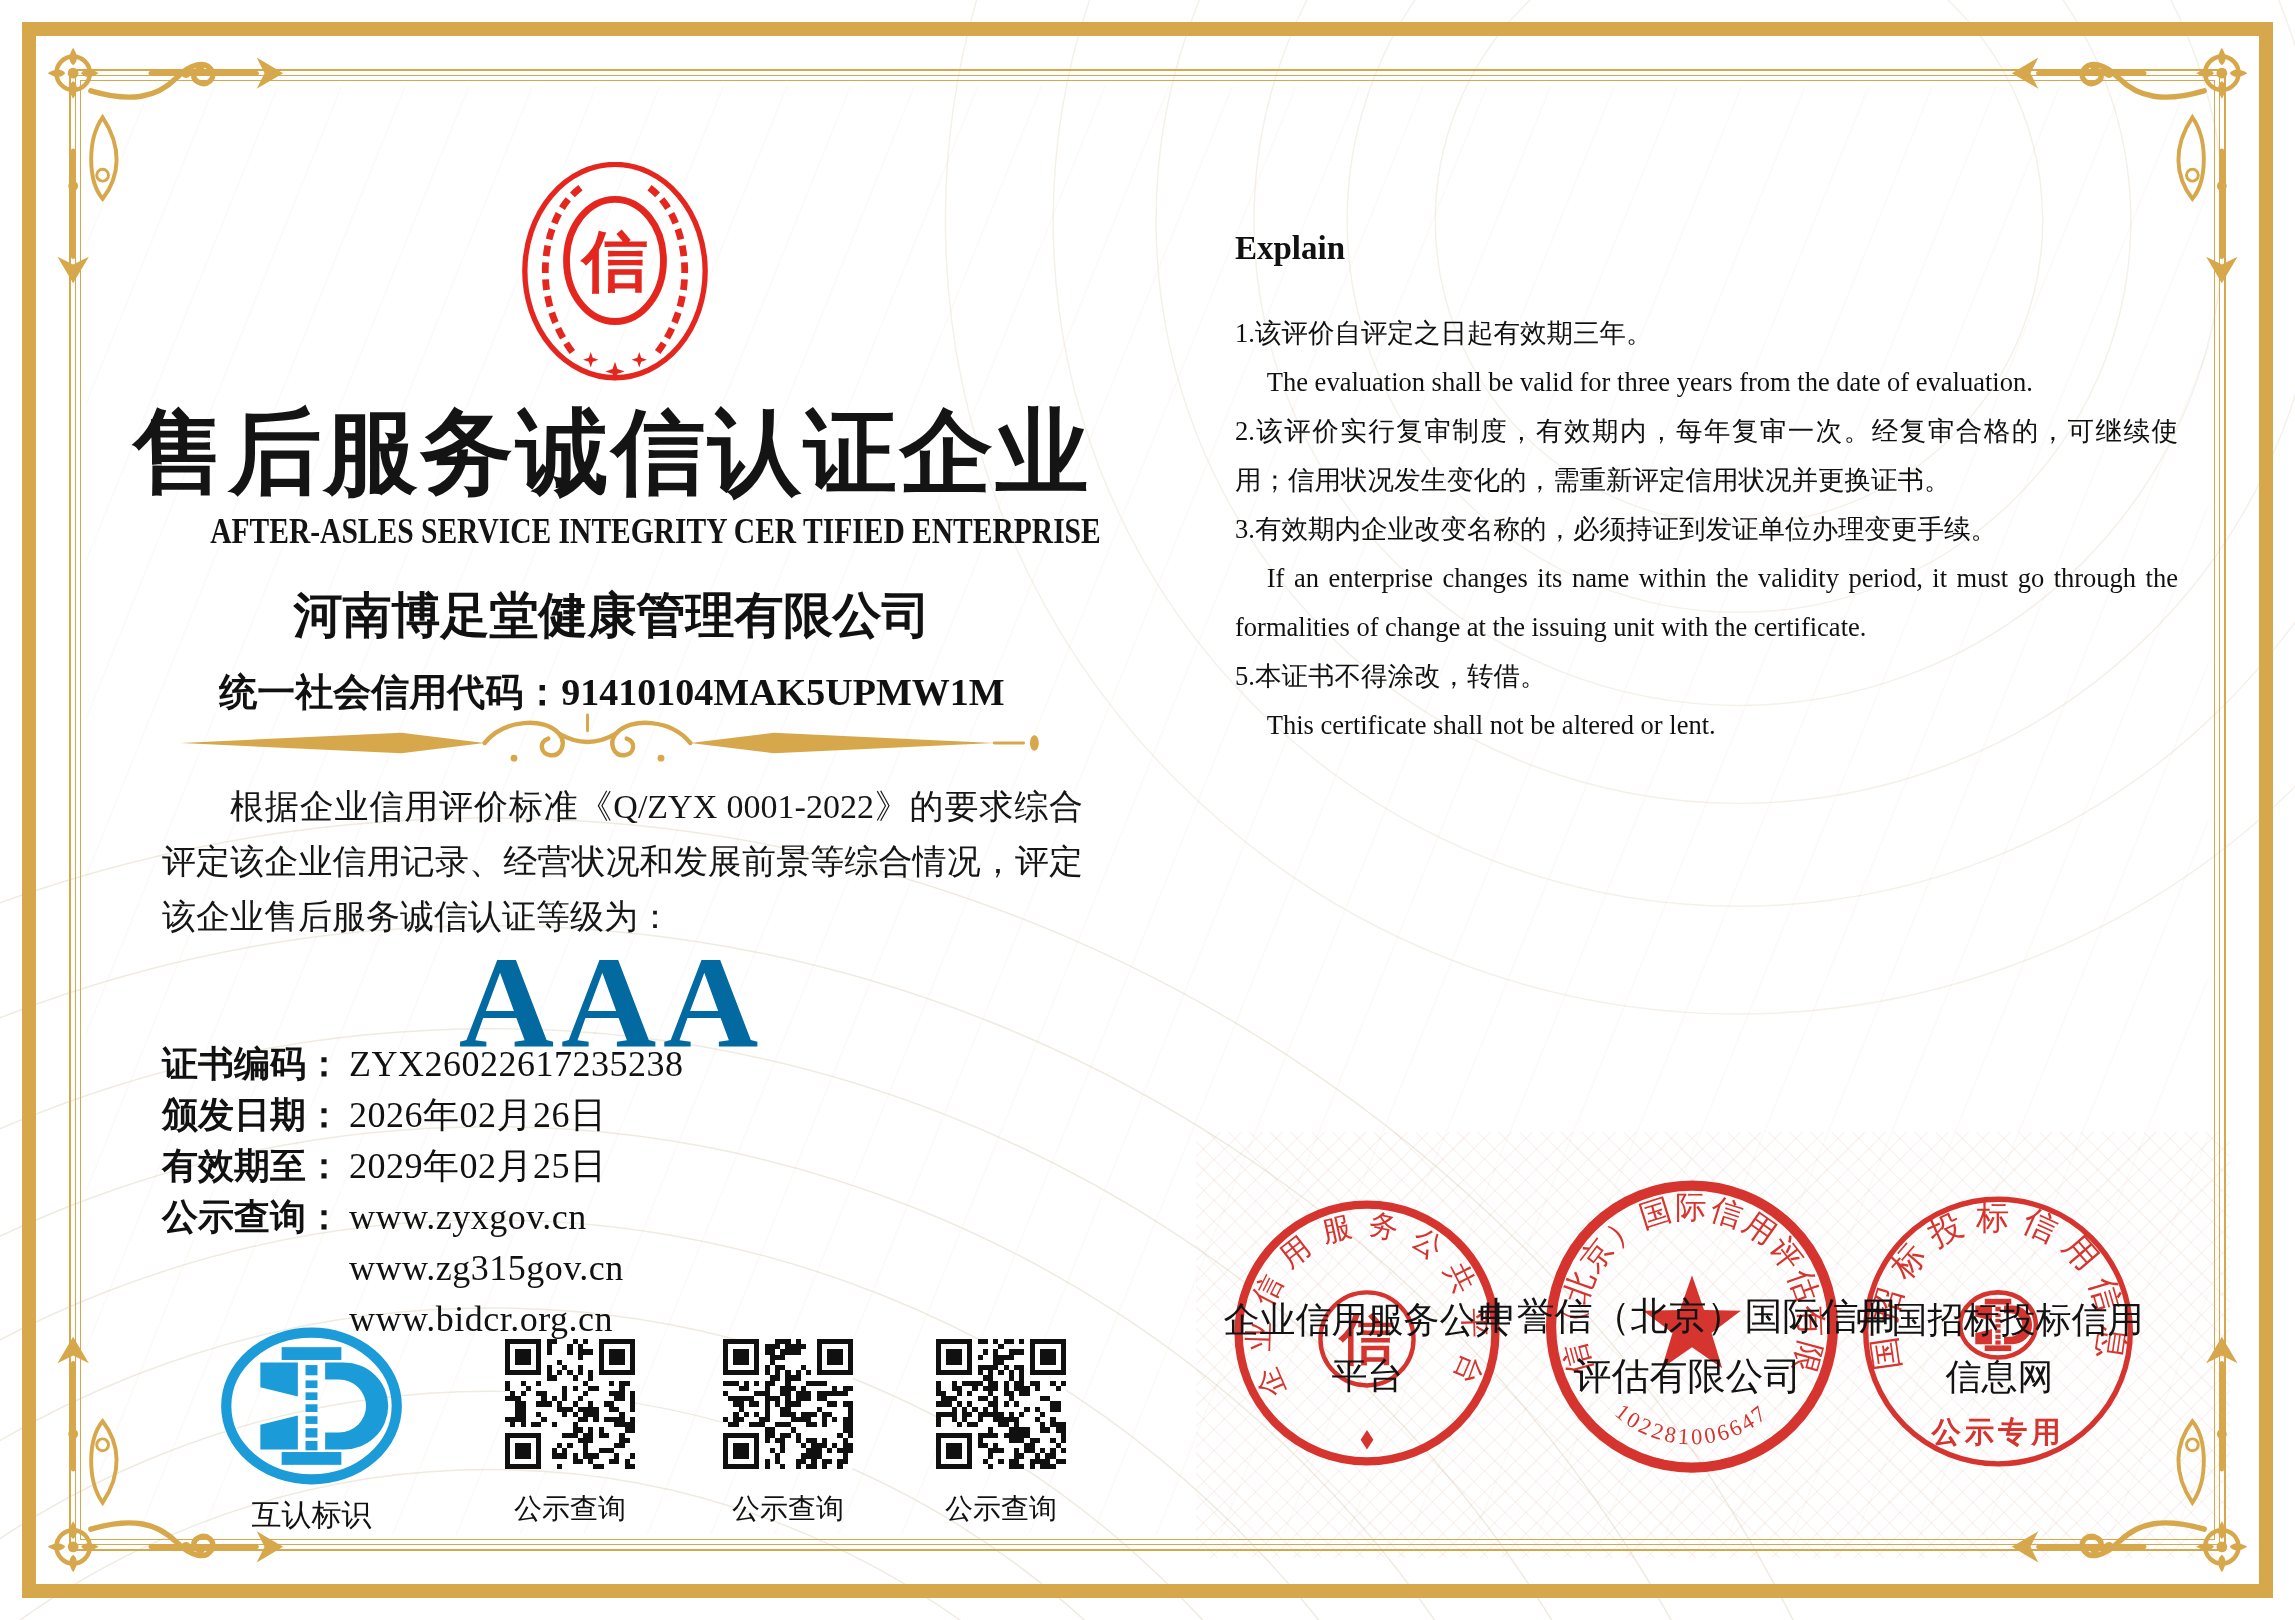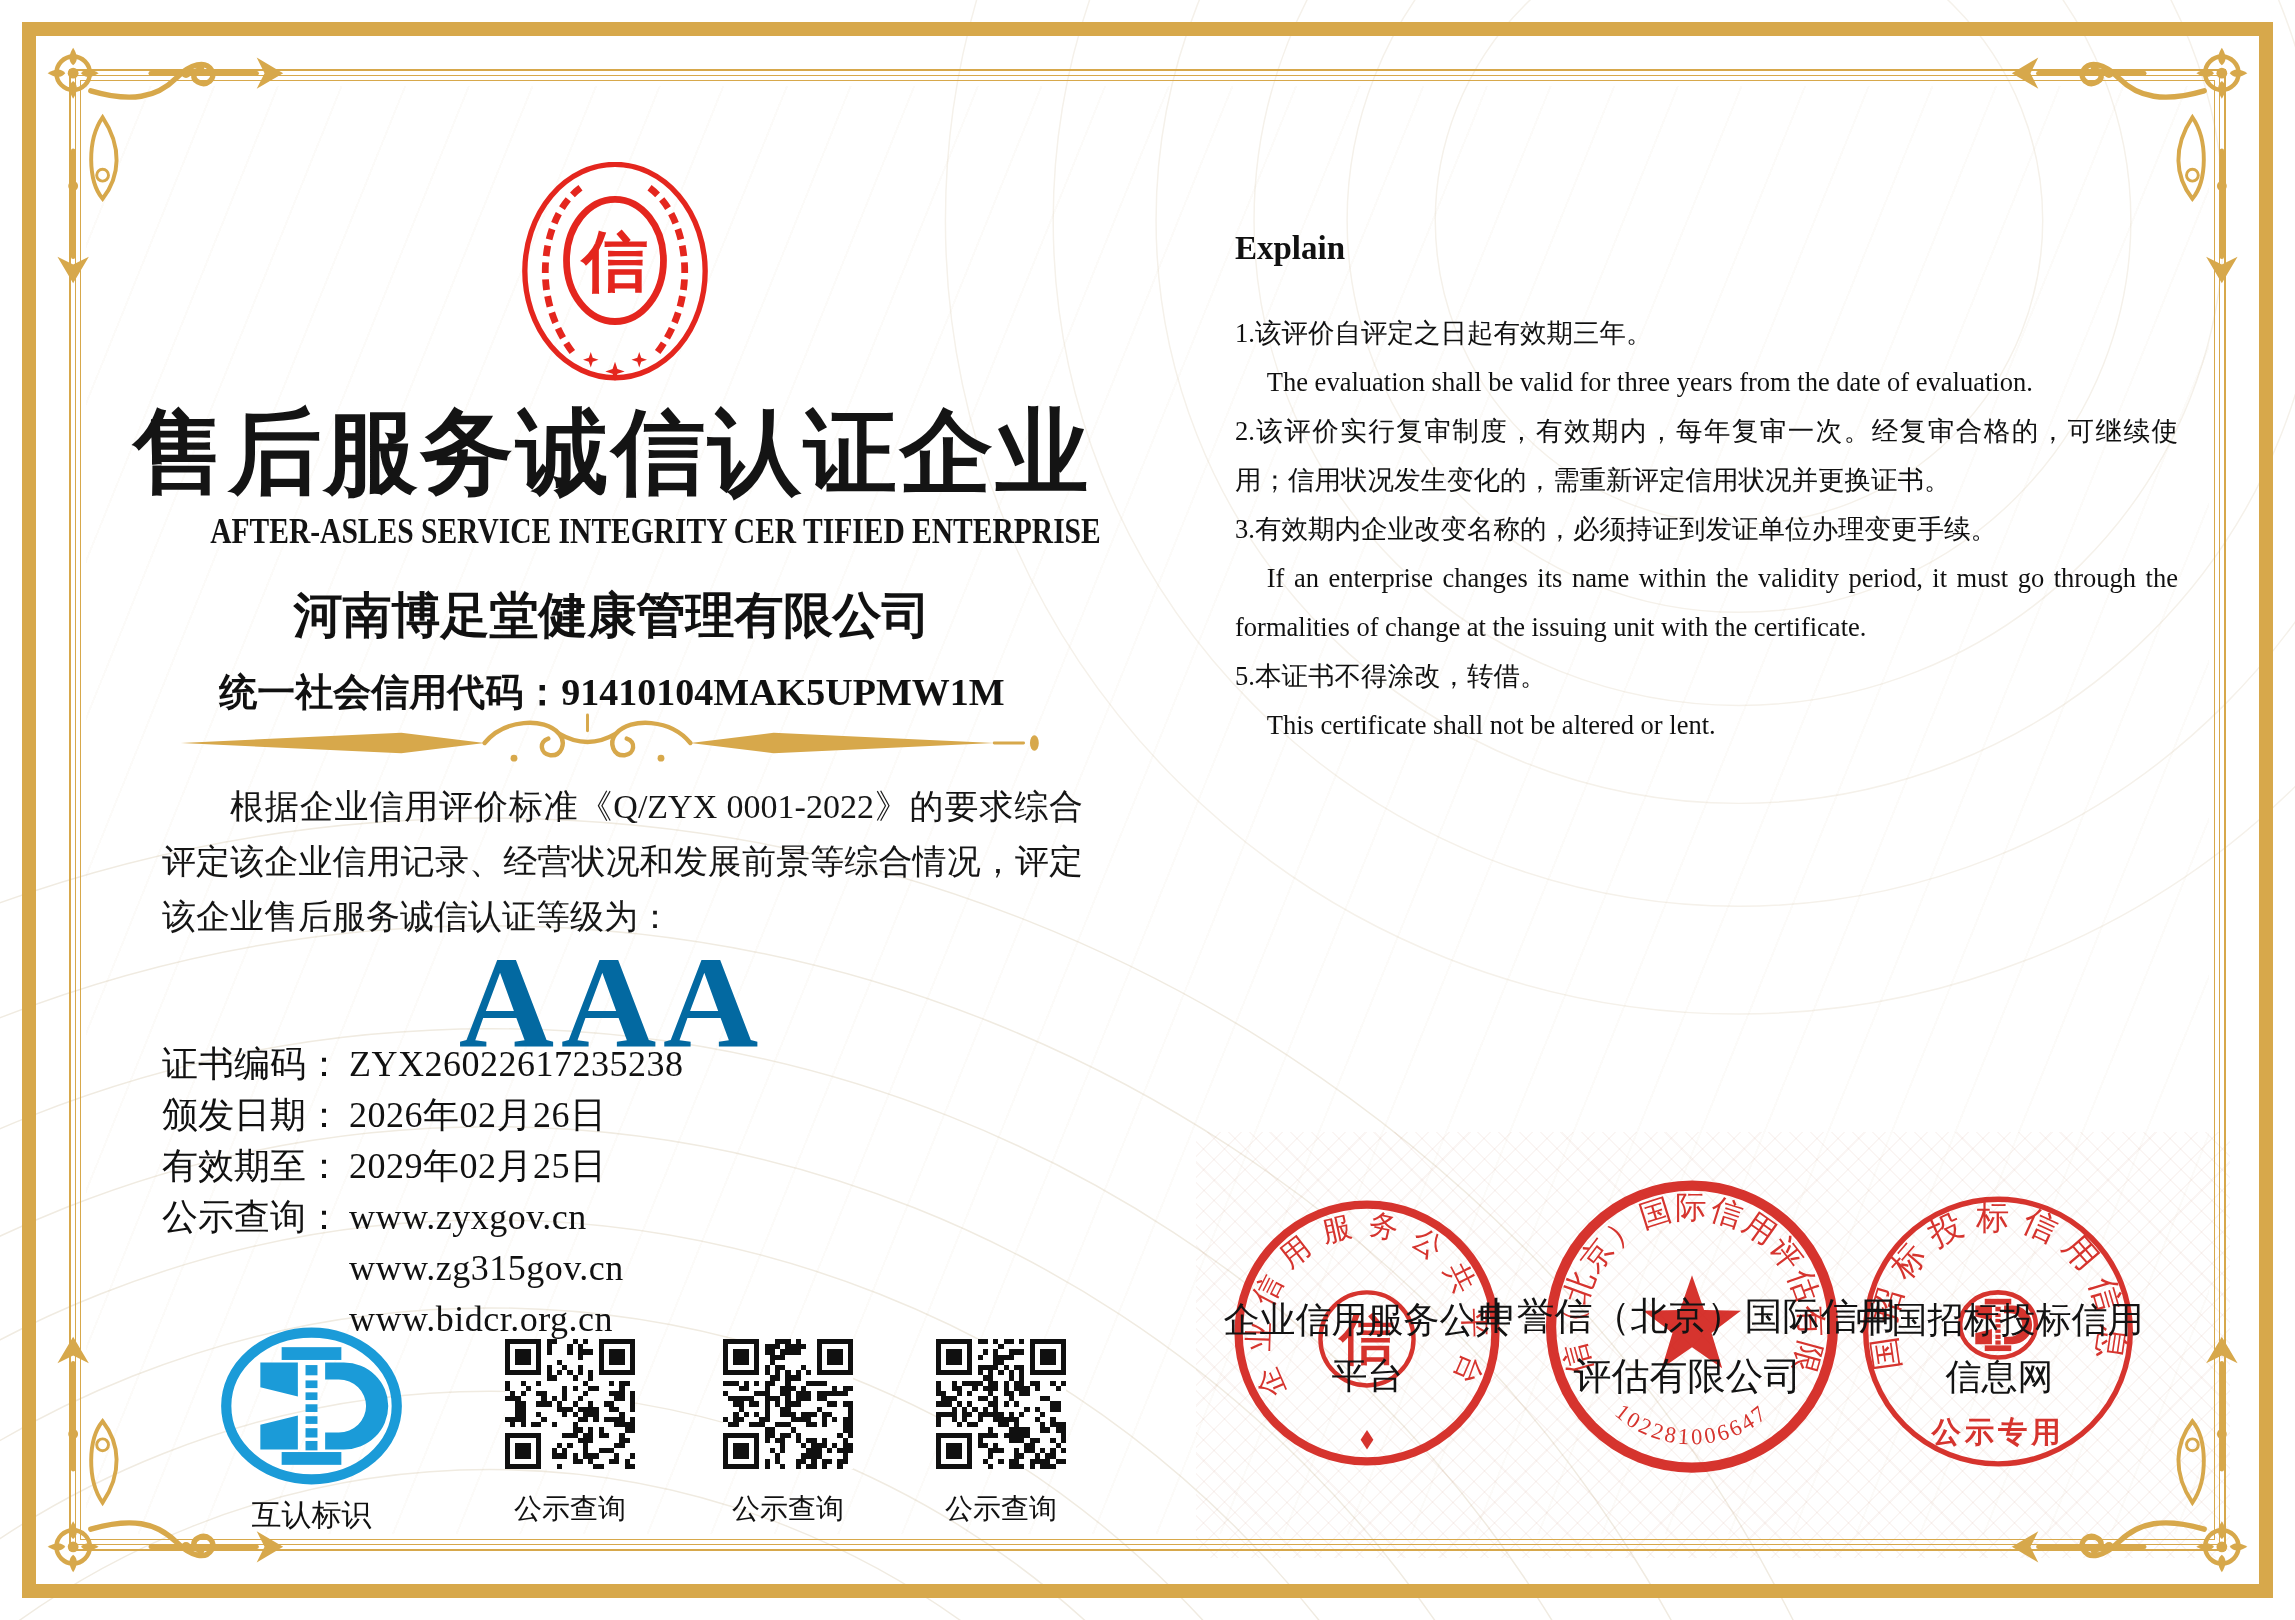--- a/index.html
+++ b/index.html
@@ -22,21 +22,21 @@
   .logo{position:absolute;left:517px;top:162px;width:196px;height:223px;z-index:3;}
   .title{top:390px;font-size:93px;font-weight:bold;letter-spacing:2.9px;color:#141414;}
   .subtitle{top:510px;font-size:36px;font-weight:bold;transform:scaleX(0.82);color:#141414;white-space:nowrap;}
   .company{top:583px;font-size:49px;font-weight:bold;color:#111;}
   .creditline{top:667px;font-size:38px;font-weight:bold;color:#111;white-space:nowrap;}
   .divider{position:absolute;left:171px;top:711px;width:882px;height:64px;z-index:3;}
   .para{position:absolute;left:162px;top:779px;width:921px;z-index:3;
         font-size:34px;line-height:1.62;text-align:justify;text-indent:2em;color:#161616;}
   .grade{top:926px;font-size:132px;font-weight:bold;letter-spacing:6.9px;color:#0369a1;}
   .details{position:absolute;left:162px;top:1039px;z-index:3;font-size:36px;line-height:51px;color:#111;}
-  .details .lbl{display:inline-block;width:187px;font-weight:normal;}
+  .details .lbl{display:inline-block;width:187px;font-weight:bold;}
   .details .val{letter-spacing:0.5px;}
   .bid-big{position:absolute;left:216px;top:1325px;width:191px;height:162px;z-index:3;color:#1B9BD8;}
   .bid-label{position:absolute;left:216px;top:1495px;width:191px;text-align:center;font-size:30px;z-index:3;}
   svg.qr{position:absolute;top:1339px;width:130px;height:130px;z-index:3;shape-rendering:crispEdges;}
   .qr1{left:505px;} .qr2{left:723px;} .qr3{left:936px;}
   .qrlab{position:absolute;top:1490px;width:130px;text-align:center;font-size:28px;z-index:3;}
   .ql1{left:505px;} .ql2{left:723px;} .ql3{left:936px;}
   
   .explain{position:absolute;left:1235px;top:230px;width:943px;z-index:3;}
   .ex-h-cn{font-size:31px;margin:0 0 12.7px 0;}

